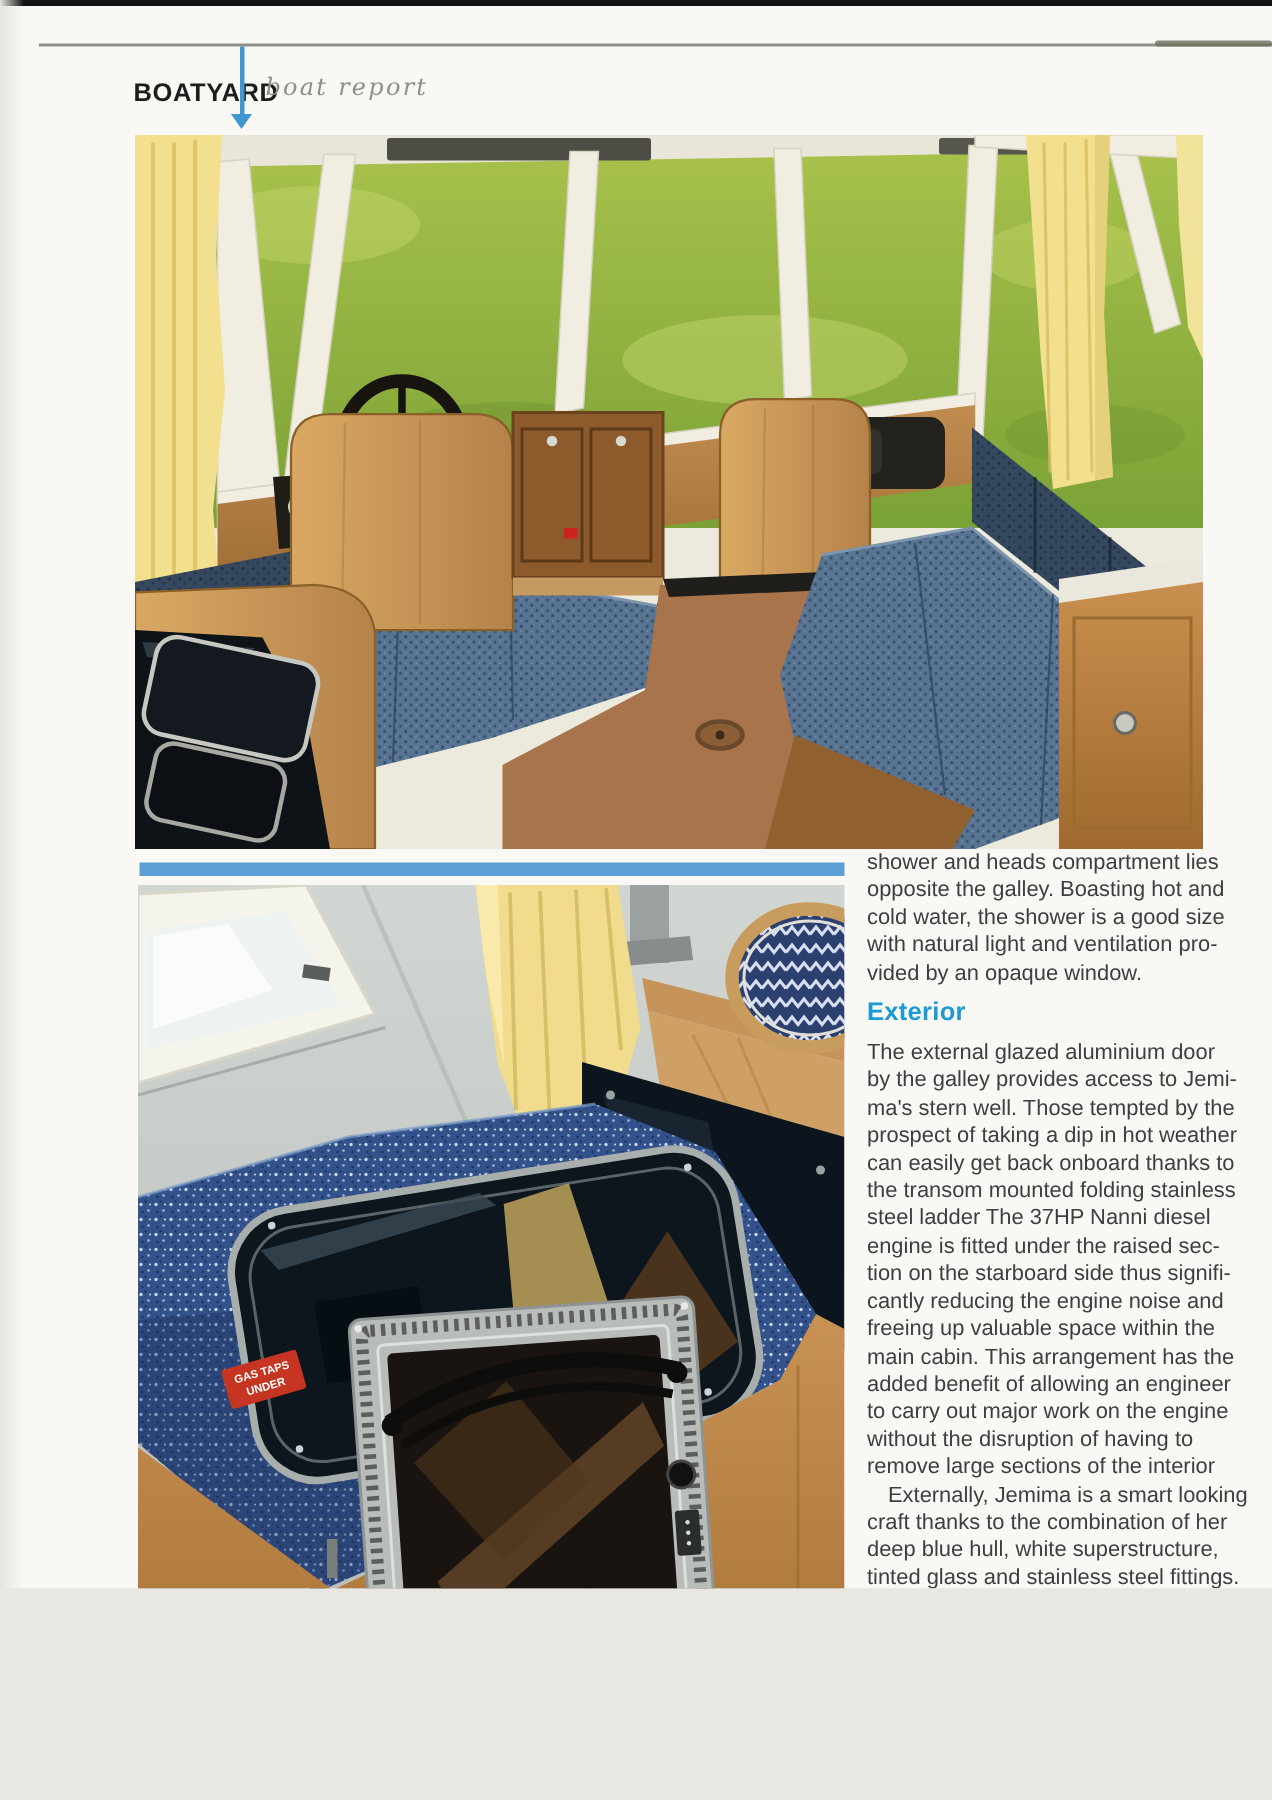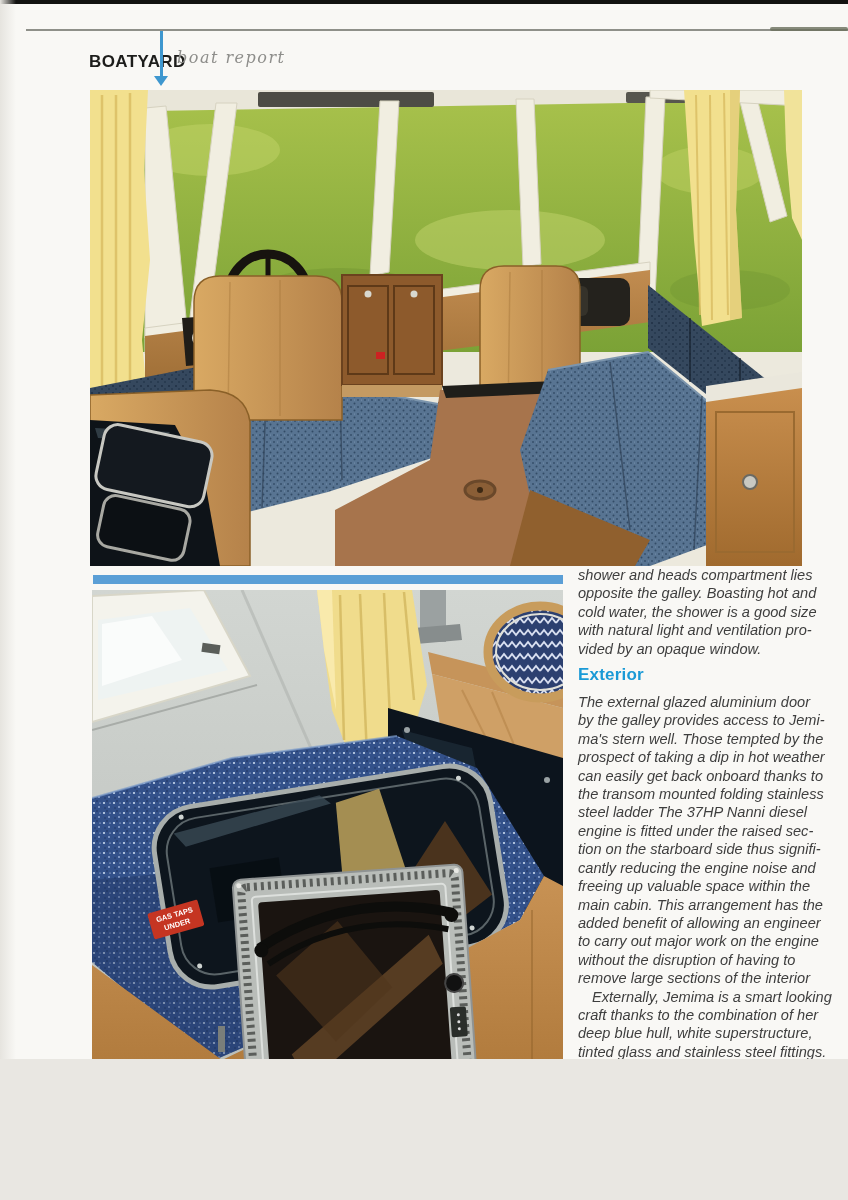--- a/index.html
+++ b/index.html
@@ -25,21 +25,21 @@
     font-family:"DejaVu Serif",serif;font-style:italic;font-size:16px;
     color:#8e8e8b;letter-spacing:1.5px;}
 
   .photo{position:absolute;overflow:hidden;background:#ddd;}
   .photo svg{display:block;width:100%;height:100%;}
   .photo-1{left:90px;top:90px;width:712px;height:476px;}
   .photo-2{left:92px;top:590px;width:471px;height:533px;}
   .blue-bar{position:absolute;left:93px;top:575px;width:470px;height:9px;background:#5b9fd6;}
 
   .article{position:absolute;left:578px;top:566px;width:262px;color:#3e3e3e;}
-  .body-text{font-size:14.6px;line-height:18.4px;white-space:pre-line;font-style:italic;}
+  .body-text{font-size:14.6px;line-height:18.4px;white-space:pre-line;}
   .section-heading{margin:4px 0 5px 0;font-size:17px;line-height:26px;
     font-weight:bold;color:#1b9ad6;letter-spacing:.2px;}
   .indent-first{text-indent:14px;}
 
   .footer{position:absolute;left:100px;top:1144px;font-size:18px;color:#4c4c4c;letter-spacing:.3px;}
   .footer .pg{font-weight:bold;color:#141414;margin-right:4px;}
 </style>
 </head>
 <body>
 

